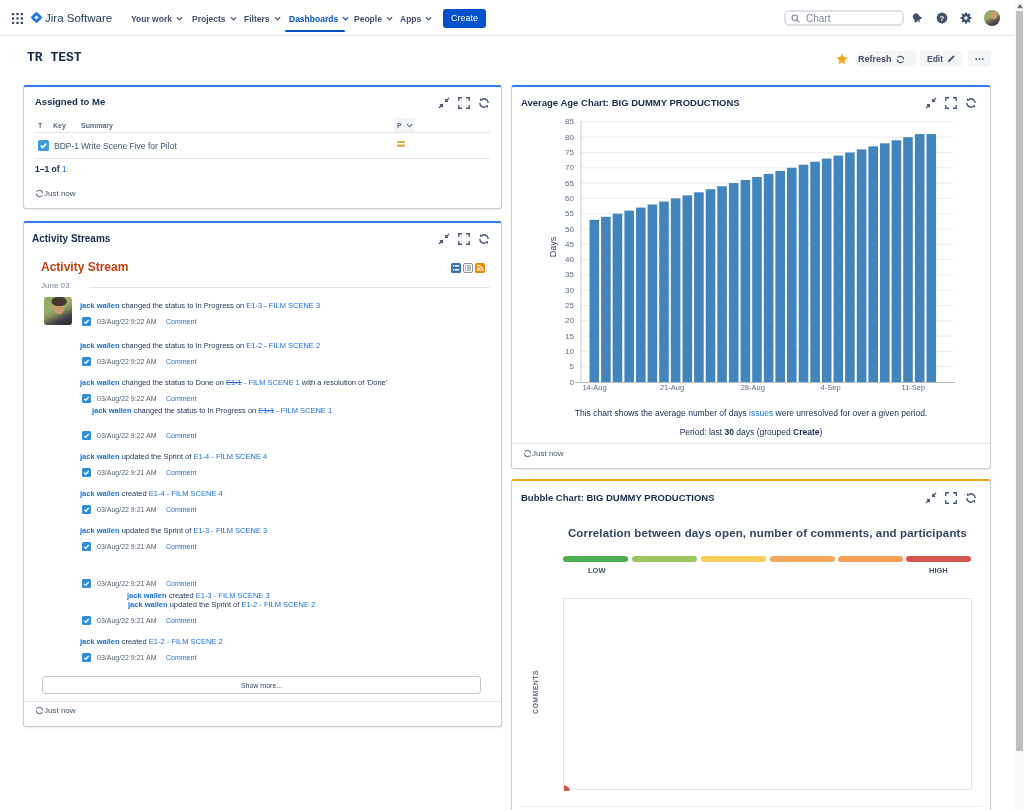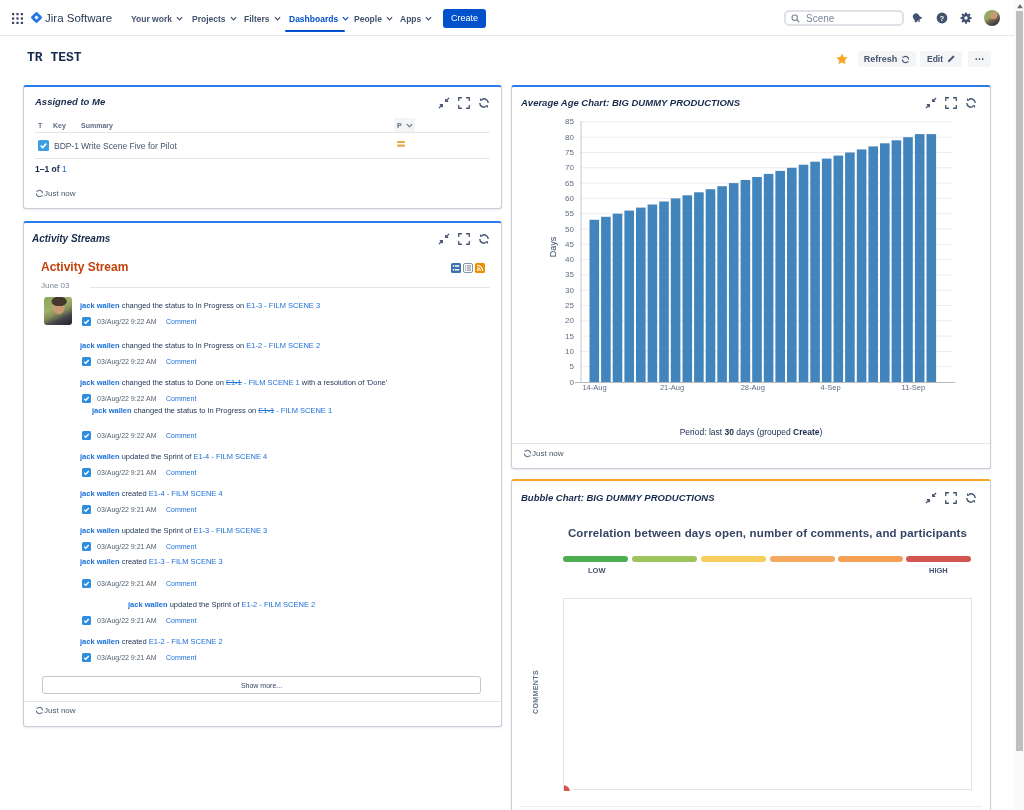--- a/index.html
+++ b/index.html
@@ -4,21 +4,21 @@
 <style>
 *{margin:0;padding:0;box-sizing:border-box;}
 html,body{width:1024px;height:810px;overflow:hidden;background:#fff;
   font-family:"Liberation Sans",sans-serif;-webkit-font-smoothing:antialiased;}
 #page{position:relative;width:1024px;height:810px;background:#fff;}
 .abs{position:absolute;white-space:nowrap;}
 .navitem{position:absolute;top:13px;font-size:8.5px;font-weight:600;color:#42526e;white-space:nowrap;}
 .navitem .car{display:inline-block;margin-left:4px;vertical-align:1px;}
 .panel{position:absolute;background:#fff;border:1px solid #c8cdd6;border-top:2px solid #2b7de9;
   border-radius:3px;box-shadow:0 1px 2px rgba(9,30,66,.10);}
-.ptitle{position:absolute;font-size:9.5px;font-weight:700;color:#172b4d;white-space:nowrap;font-style:italic;}
+.ptitle{position:absolute;font-size:9.5px;font-weight:700;color:#172b4d;white-space:nowrap;}
 .picons{position:absolute;display:flex;gap:8px;}
 .lnk{color:#1a6fd9;}
 .footrow{position:absolute;font-size:8px;color:#49566b;display:flex;align-items:center;white-space:nowrap;}
 .divline{position:absolute;border-top:1px solid #e3e5e9;}
 .entry1{position:absolute;left:80px;font-size:7.5px;color:#243757;white-space:nowrap;}
 .entry2{position:absolute;left:82px;font-size:7px;color:#55626f;white-space:nowrap;display:flex;align-items:center;}
 .entry2 .cmt{color:#1a6fd9;}
 </style>
 </head>
 <body>
@@ -59,21 +59,21 @@
 <div class="navitem" style="left:400px;">Apps<span class="car"><svg width="7" height="5" viewBox="0 0 8 5">
           <path d="M1 1l3 3 3-3" fill="none" stroke="#42526e" stroke-width="1.4"></path>
         </svg></span></div>
 <div class="abs" style="left:285px;top:30px;width:60px;height:2px;background:#0052cc;border-radius:1px;"></div>
 <div class="abs" style="left:443px;top:9px;width:43px;height:19px;background:#0052cc;border-radius:3px;color:#fff;font-size:9px;font-weight:500;text-align:center;line-height:19px;">Create</div>
 <div class="abs" style="left:784px;top:10px;width:120px;height:16px;border:2px solid #dfe1e6;border-radius:5px;background:#fff;"></div>
 <svg class="abs" style="left:791px;top:14px" width="9" height="9" viewBox="0 0 12 12">
       <circle cx="5" cy="5" r="3.6" fill="none" stroke="#7a869a" stroke-width="1.5"></circle>
       <path d="M7.8 7.8L11 11" stroke="#7a869a" stroke-width="1.5"></path>
     </svg>
-<div class="abs" style="left:806px;top:13px;font-size:10px;color:#7a869a;">Scene</div>
+<div class="abs" style="left:806px;top:13px;font-size:10px;color:#7a869a;">Chart</div>
 <svg class="abs" style="left:911px;top:12px" width="12" height="12" viewBox="0 0 14 14">
       <g transform="rotate(-35 7 7)">
         <path d="M7 1.2c-2.3 0-3.7 1.7-3.7 3.8v2.6L2.1 9.4c-.2.4 0 .9.5.9h8.8c.5 0 .7-.5.5-.9l-1.2-1.8V5C10.7 2.9 9.3 1.2 7 1.2z" fill="#42526e"></path>
         <path d="M5.6 11c.2.8.7 1.3 1.4 1.3s1.2-.5 1.4-1.3z" fill="#42526e"></path>
       </g>
     </svg>
 <svg class="abs" style="left:936px;top:12px" width="12" height="12" viewBox="0 0 14 14">
       <circle cx="7" cy="7" r="6.3" fill="#42526e"></circle>
       <text x="7" y="10" text-anchor="middle" font-size="8.5" font-weight="bold" fill="#fff" font-family="Liberation Sans">?</text>
     </svg>
@@ -90,21 +90,21 @@
         <rect x="11.5" y="6.6" width="4" height="2.8" rx="1" transform="rotate(45 8 8)"></rect>
       </g>
       <circle cx="8" cy="8" r="2.3" fill="#fff"></circle>
     </svg>
 <div class="abs" style="left:984px;top:10px;width:16px;height:16px;border-radius:50%;overflow:hidden;background:radial-gradient(circle at 60% 35%, #c79a6d 0 27%, rgba(0,0,0,0) 28%),linear-gradient(150deg,#86a45c 0%,#97ad68 40%,#6f6652 58%,#3a3440 85%);"></div>
 
 <div class="abs" style="left:27px;top:50px;font-size:13px;font-weight:700;color:#172b4d;font-family:Liberation Mono, monospace;">TR TEST</div>
 <svg class="abs" style="left:836px;top:53px" width="12" height="12" viewBox="0 0 14 14">
       <path d="M7 0.5l2 4.2 4.6.6-3.4 3.2.9 4.6L7 10.8l-4.1 2.3.9-4.6L.4 5.3 5 4.7z" fill="#f5a623"></path>
     </svg>
-<div class="abs" style="left:858px;top:51px;width:58px;height:16px;background:#f4f5f7;border-radius:3px;font-size:9px;font-weight:700;color:#42526e;display:flex;align-items:center;justify-content:center;gap:4px;">Refresh
+<div class="abs" style="left:858px;top:51px;width:58px;height:16px;background:#f4f5f7;border-radius:3px;font-size:9px;font-weight:700;color:#42526e;display:flex;align-items:center;gap:4px;">Refresh
 <svg width="9" height="9" viewBox="0 0 16 16">
         <g transform="translate(16 0) scale(-1 1)">
           <path d="M13.6 8a5.6 5.6 0 0 1-8.6 4.7" fill="none" stroke="#42526e" stroke-width="2"></path>
           <path d="M2.4 8a5.6 5.6 0 0 1 8.6-4.7" fill="none" stroke="#42526e" stroke-width="2"></path>
           <path d="M13.2 1.6v3.2h-3.2z" fill="#42526e"></path>
           <path d="M2.8 14.4v-3.2h3.2z" fill="#42526e"></path>
         </g>
       </svg></div>
 <div class="abs" style="left:920px;top:51px;width:42px;height:16px;background:#f4f5f7;border-radius:3px;font-size:8.5px;font-weight:700;color:#42526e;display:flex;align-items:center;justify-content:center;gap:4px;">Edit
 <svg width="8" height="8" viewBox="0 0 14 14">
@@ -263,21 +263,21 @@
     </div>
 <div class="entry1" style="top:526px;"><span class="lnk" style="font-weight:700;">jack wallen</span>&nbsp;updated the Sprint of <span class="lnk">E1-3 - FILM SCENE 3</span></div>
 <div class="entry2" style="top:542px;">
       <svg style="margin-right:6px" width="9" height="9" viewBox="0 0 12 12">
         <rect width="12" height="12" rx="2" fill="#2d8ee0"></rect>
         <path d="M3 6.2l2.1 2.1L9 4" fill="none" stroke="#fff" stroke-width="1.9"></path>
       </svg>
       <span style="width:57px;display:inline-block;">03/Aug/22 9:21 AM</span>
       <span class="cmt" style="margin-left:12px;">Comment</span>
     </div>
-<div class="entry1" style="top:557px;"><span class="lnk" style="font-weight:700;">jack wallen</span>&nbsp;created <span class="lnk">E1-3 - FILM SCENE 3</span></div>
+<div class="entry1" style="top:591px;margin-left:47px;"><span class="lnk" style="font-weight:700;">jack wallen</span>&nbsp;created <span class="lnk">E1-3 - FILM SCENE 3</span></div>
 <div class="entry2" style="top:579px;">
       <svg style="margin-right:6px" width="9" height="9" viewBox="0 0 12 12">
         <rect width="12" height="12" rx="2" fill="#2d8ee0"></rect>
         <path d="M3 6.2l2.1 2.1L9 4" fill="none" stroke="#fff" stroke-width="1.9"></path>
       </svg>
       <span style="width:57px;display:inline-block;">03/Aug/22 9:21 AM</span>
       <span class="cmt" style="margin-left:12px;">Comment</span>
     </div>
 <div class="entry1" style="top:600px;padding-left:48px;"><span class="lnk" style="font-weight:700;">jack wallen</span>&nbsp;updated the Sprint of <span class="lnk">E1-2 - FILM SCENE 2</span></div>
 <div class="entry2" style="top:616px;">
@@ -397,20 +397,21 @@
       <text x="574" y="155.0" text-anchor="end" font-size="8" fill="#5e6c84" font-family="Liberation Sans">75</text>
       <text x="574" y="139.7" text-anchor="end" font-size="8" fill="#5e6c84" font-family="Liberation Sans">80</text>
       <text x="574" y="124.4" text-anchor="end" font-size="8" fill="#5e6c84" font-family="Liberation Sans">85</text>
 <text x="594.5" y="390" text-anchor="middle" font-size="7.5" fill="#5e6c84" font-family="Liberation Sans">14-Aug</text>
       <text x="672.0" y="390" text-anchor="middle" font-size="7.5" fill="#5e6c84" font-family="Liberation Sans">21-Aug</text>
       <text x="752.8" y="390" text-anchor="middle" font-size="7.5" fill="#5e6c84" font-family="Liberation Sans">28-Aug</text>
       <text x="830.6" y="390" text-anchor="middle" font-size="7.5" fill="#5e6c84" font-family="Liberation Sans">4-Sep</text>
       <text x="913.4" y="390" text-anchor="middle" font-size="7.5" fill="#5e6c84" font-family="Liberation Sans">11-Sep</text>
 <text x="556" y="247" font-size="9" fill="#344563" font-family="Liberation Sans" transform="rotate(-90 556 247)" text-anchor="middle">Days</text>
 </svg>
+<div class="abs" style="left:511px;top:408px;width:480px;text-align:center;font-size:8.5px;color:#172b4d;">This chart shows the average number of days <span class="lnk">issues</span> were unresolved for over a given period.</div>
 <div class="abs" style="left:511px;top:426.5px;width:480px;text-align:center;font-size:8.5px;color:#172b4d;">Period: last <b>30</b> days (grouped <b>Create</b>)</div>
 <div class="divline" style="left:512px;top:443px;width:478px;"></div>
 <div class="footrow" style="left:523px;top:449px;">
       <svg width="9" height="9" viewBox="0 0 16 16">
         <g transform="translate(16 0) scale(-1 1)">
           <path d="M13.6 8a5.6 5.6 0 0 1-8.6 4.7" fill="none" stroke="#5e6c84" stroke-width="1.8"></path>
           <path d="M2.4 8a5.6 5.6 0 0 1 8.6-4.7" fill="none" stroke="#5e6c84" stroke-width="1.8"></path>
           <path d="M13.2 1.6v3.2h-3.2z" fill="#5e6c84"></path>
           <path d="M2.8 14.4v-3.2h3.2z" fill="#5e6c84"></path>
         </g>

